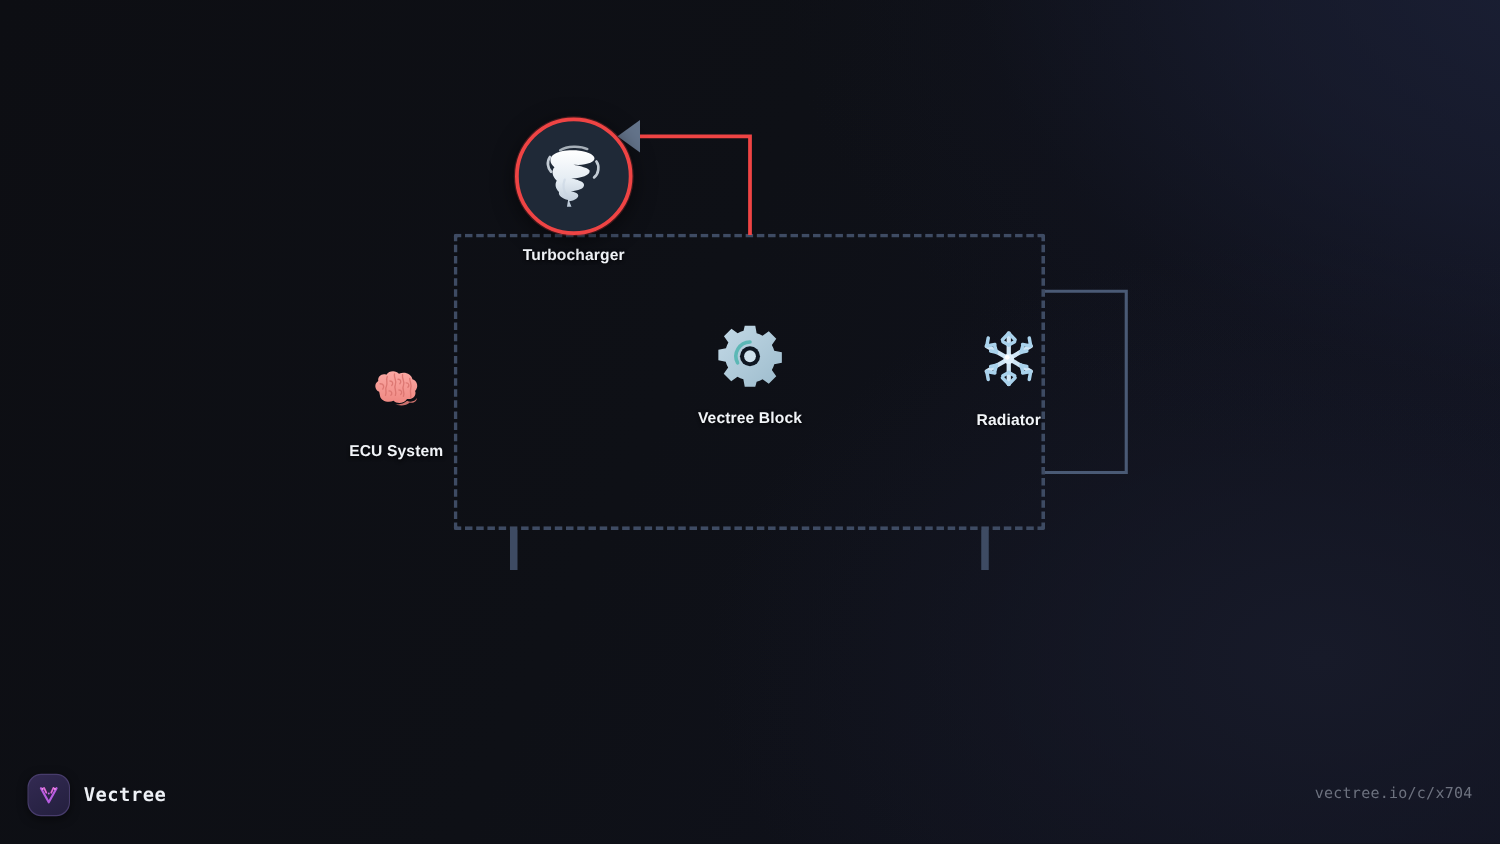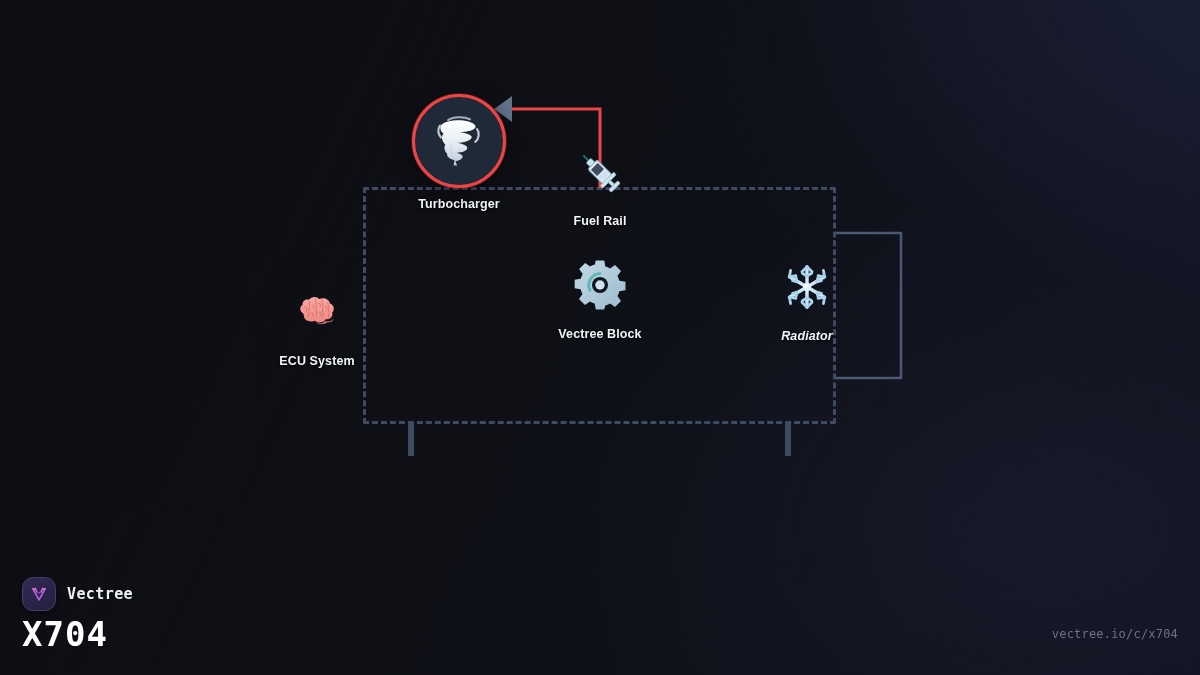--- a/index.html
+++ b/index.html
@@ -130,43 +130,20 @@
                    C16 43, 15 39, 17 36 C13 32, 12 27, 15 24 C11 21, 10 16, 14 13 Z" fill="url(#tg)"></path>
           <path d="M11 15 C8 19, 9 25, 12 28" fill="none" stroke="#dfe8f0" stroke-width="2.4" stroke-linecap="round" opacity=".85"></path>
           <path d="M52 19 C55 23, 54 30, 50 33" fill="none" stroke="#dfe8f0" stroke-width="2.4" stroke-linecap="round" opacity=".85"></path>
           <path d="M20 9 C26 5, 38 5, 44 8" fill="none" stroke="#dfe8f0" stroke-width="2.2" stroke-linecap="round" opacity=".7"></path>
           <path d="M24 35 C22 40, 23 46, 26 49" fill="none" stroke="#c9d6e2" stroke-width="2" stroke-linecap="round" opacity=".6"></path>
         </svg>
       </div>
       <div class="node-label">Turbocharger</div>
     </div>
 
-    <div class="node" id="node-fuel-rail" style="left: 600px; top: 140px;">
-      <div class="node-icon">
-        <svg width="52" height="52" viewBox="0 0 64 64" aria-hidden="true">
-          <g transform="rotate(-45 32 32)">
-
-            <line x1="32" y1="4" x2="32" y2="14" stroke="#10706b" stroke-width="2.6" stroke-linecap="round"></line>
-
-            <rect x="28" y="12" width="8" height="7" rx="1.6" fill="#cfe3ee" stroke="#8fb3c8" stroke-width="1"></rect>
-
-            <rect x="24" y="19" width="16" height="26" rx="2.4" fill="#e8f3f9" stroke="#8fb3c8" stroke-width="1.4"></rect>
-
-            <rect x="26" y="22" width="12" height="11" rx="1" fill="#3f4a5c"></rect>
-            <rect x="26" y="34" width="12" height="9" rx="1" fill="#bcd6e4" opacity=".55"></rect>
-
-            <rect x="20" y="44" width="24" height="4.5" rx="2" fill="#d2e6f1" stroke="#8fb3c8" stroke-width="1"></rect>
-
-            <rect x="30" y="48" width="4" height="9" fill="#cfe3ee" stroke="#8fb3c8" stroke-width="1"></rect>
-            <rect x="24" y="55" width="16" height="4.5" rx="2" fill="#d2e6f1" stroke="#8fb3c8" stroke-width="1"></rect>
-          </g>
-        </svg>
-      </div>
-      <div class="node-label">Fuel Rail</div>
-    </div>
 
     <div class="node" id="node-cylinder-block" style="left: 600px; top: 253px;">
       <div class="node-icon">
         <svg width="54" height="54" viewBox="0 0 64 64" aria-hidden="true">
           <defs>
             <linearGradient id="gg" x1="0" y1="0" x2="1" y2="1">
               <stop offset="0%" stop-color="#c3d9e6"></stop>
               <stop offset="100%" stop-color="#9dbccd"></stop>
             </linearGradient>
           </defs>
@@ -177,21 +154,21 @@
                    L2 35.8 v-10 l7.2-1.3 a22 22 0 0 1 2.3-5.6 L7.3 13 l7.1-7.1 5.9 4.2
                    a22 22 0 0 1 5.6-2.3 Z" fill="url(#gg)"></path>
           <circle cx="32" cy="32" r="9.5" fill="#0f1722"></circle>
           <circle cx="32" cy="32" r="5.6" fill="#cfe2ed"></circle>
           <path d="M32 18.5 A13.5 13.5 0 0 0 20.2 38.2" fill="none" stroke="#57b6b3" stroke-width="3.4" stroke-linecap="round" opacity=".95"></path>
         </svg>
       </div>
       <div class="node-label">Vectree Block</div>
     </div>
 
-    <div class="node" id="node-radiator" style="left: 807px; top: 255px; font-style: italic;">
+    <div class="node" id="node-radiator" style="left: 807px; top: 255px;">
       <div class="node-icon">
         <svg width="50" height="50" viewBox="0 0 64 64" aria-hidden="true">
           <g stroke="#cfe6f7" stroke-width="4.4" stroke-linecap="round" fill="none">
             <line x1="32" y1="6" x2="32" y2="58"></line>
             <line x1="9.5" y1="19" x2="54.5" y2="45"></line>
             <line x1="9.5" y1="45" x2="54.5" y2="19"></line>
           </g>
           <g stroke="#a9d2ec" stroke-width="3.6" stroke-linecap="round" fill="none">
             <path d="M32 6 L25.5 12.5 M32 6 L38.5 12.5"></path>
             <path d="M32 58 L25.5 51.5 M32 58 L38.5 51.5"></path>
@@ -253,18 +230,17 @@
           <path d="M4.5 5.5 L12 19 L19.5 5.5" fill="none" stroke="#b65ce0" stroke-width="2.1" stroke-linecap="round" stroke-linejoin="round"></path>
           <path d="M7.5 5.2 L9.6 9.8" fill="none" stroke="#e06ad8" stroke-width="1.7" stroke-linecap="round"></path>
           <path d="M16.5 5.2 L14.4 9.8" fill="none" stroke="#e06ad8" stroke-width="1.7" stroke-linecap="round"></path>
           <circle cx="6.1" cy="6.2" r="1.05" fill="#f08ae8"></circle>
           <circle cx="17.9" cy="6.2" r="1.05" fill="#f08ae8"></circle>
           <circle cx="12" cy="10.6" r="0.95" fill="#c96ae8"></circle>
         </svg>
       </div>
       <div id="brand-name">Vectree</div>
     </div>
-    <div id="brand-code">X704</div>
   </div>
 
   <div id="site-url">vectree.io/c/x704</div>
 
 </div>
 
 </body></html>

